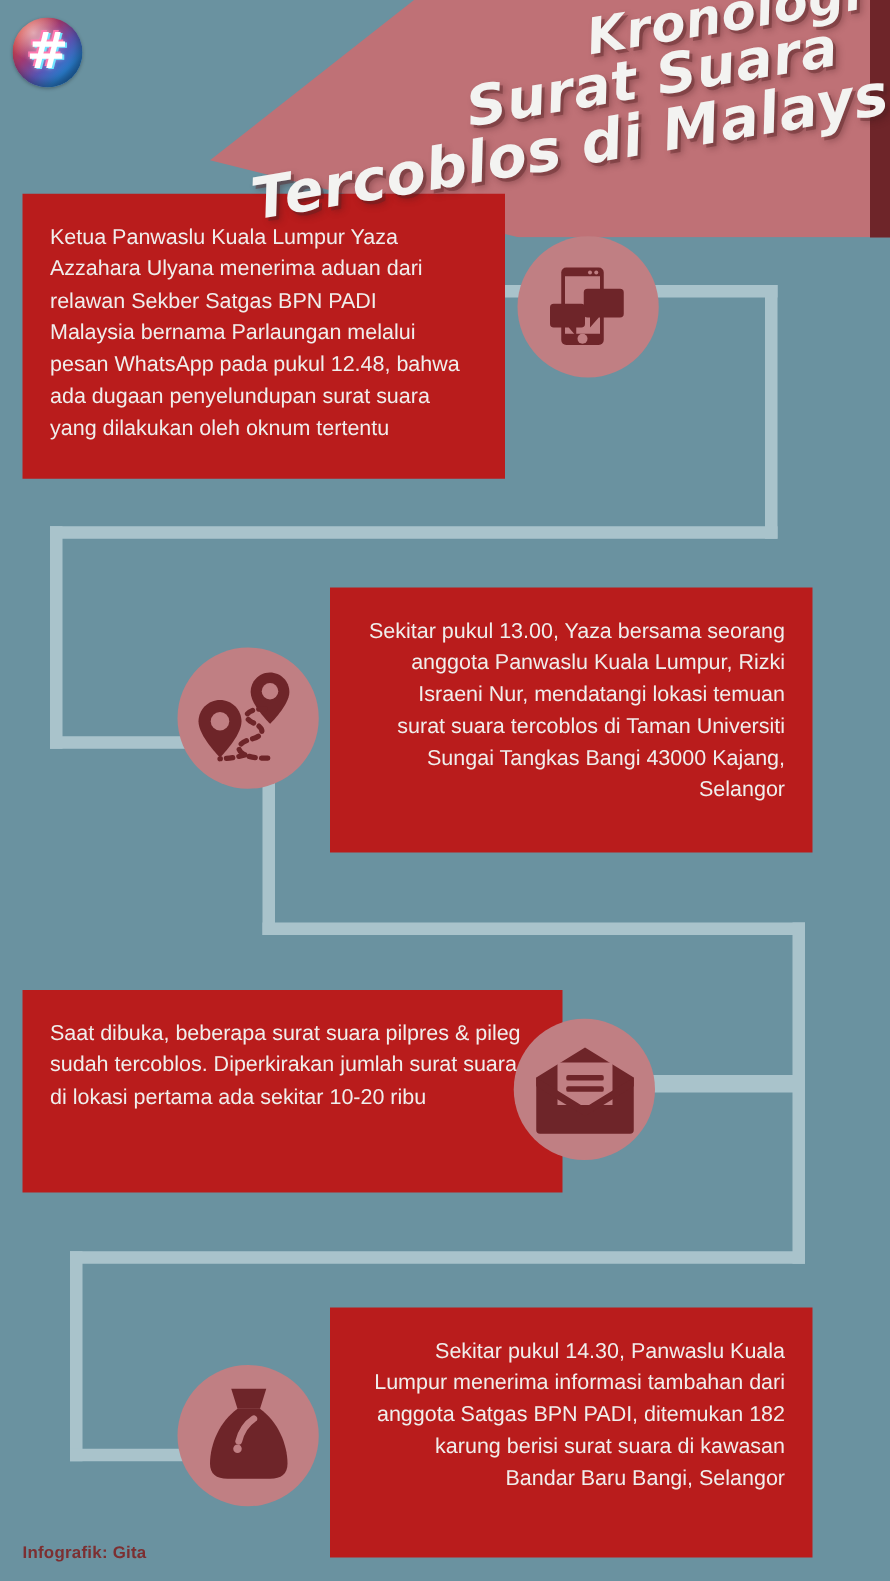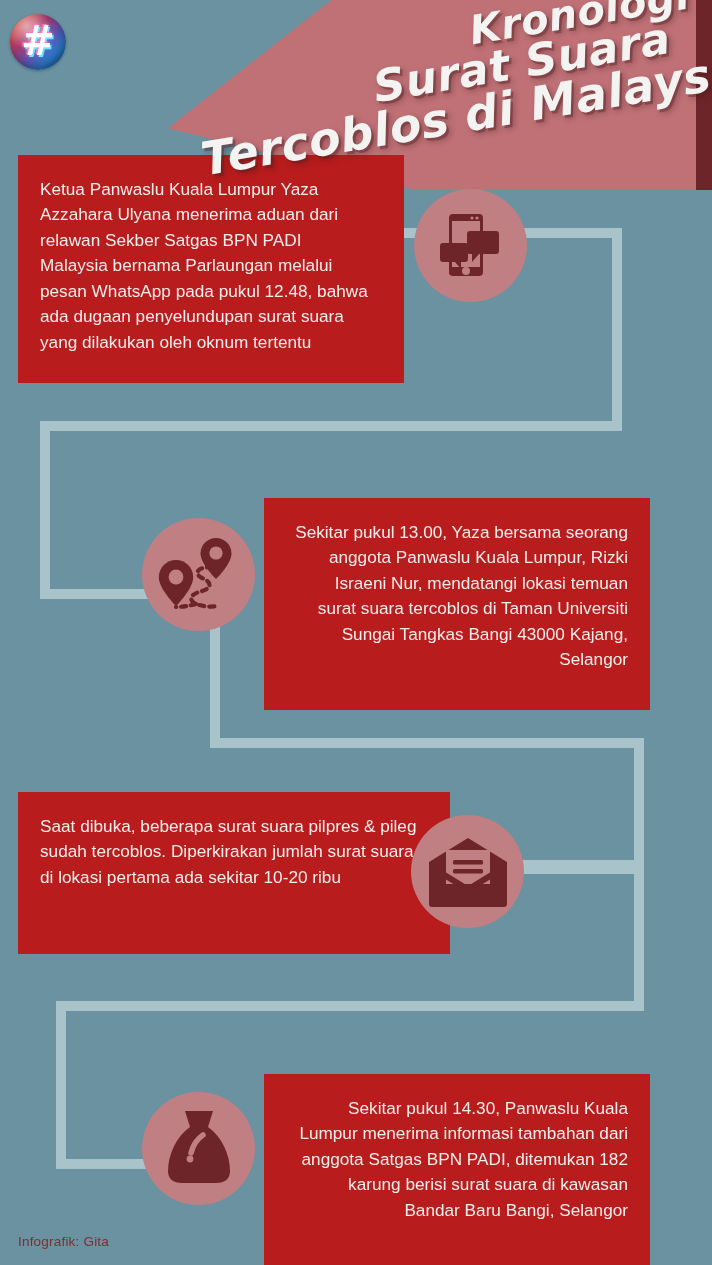--- a/index.html
+++ b/index.html
@@ -97,21 +97,21 @@
   .tbox {
     position: absolute;
     background: #b91c1c;
     color: #f0eeec;
     font-family: "Liberation Sans", sans-serif;
     font-size: 17.2px;
     line-height: 1.48;
     z-index: 12;
   }
   .tbox.left  { left: 18px;  text-align: left;  padding: 22px 30px 22px 22px; }
-  .tbox.right { right: 62px; text-align: right; padding: 22px 22px 28px 30px; margin-top: 28px; }
+  .tbox.right { right: 62px; text-align: right; padding: 22px 22px 28px 30px; }
 
   #box1 { top: 155px;  width: 386px; height: 228px; }
   #box2 { top: 470px;  width: 386px; height: 212px; }
   #box3 { top: 792px;  width: 432px; height: 162px; }
   #box4 { top: 1046px; width: 386px; height: 200px; }
 
   
   .icircle {
     position: absolute;
     width: 113px; height: 113px; border-radius: 50%;
@@ -122,21 +122,21 @@
   #ic1 { left: 414px; top: 189px; }
   #ic2 { left: 142px; top: 518px; }
   #ic3 { left: 411px; top: 815px; }
   #ic4 { left: 142px; top: 1092px; }
   .icircle svg { display: block; }
 
   
   .credit {
     position: absolute; left: 18px; top: 1234px;
     font-family: "Liberation Sans", sans-serif;
-    font-size: 13.5px; font-weight: normal;
+    font-size: 13.5px; font-weight: bold;
     color: #7c2f31; letter-spacing: .2px;
     z-index: 30;
   }
 </style>
 </head>
 <body>
 
 <div id="stage">
 
   <div class="brand">

